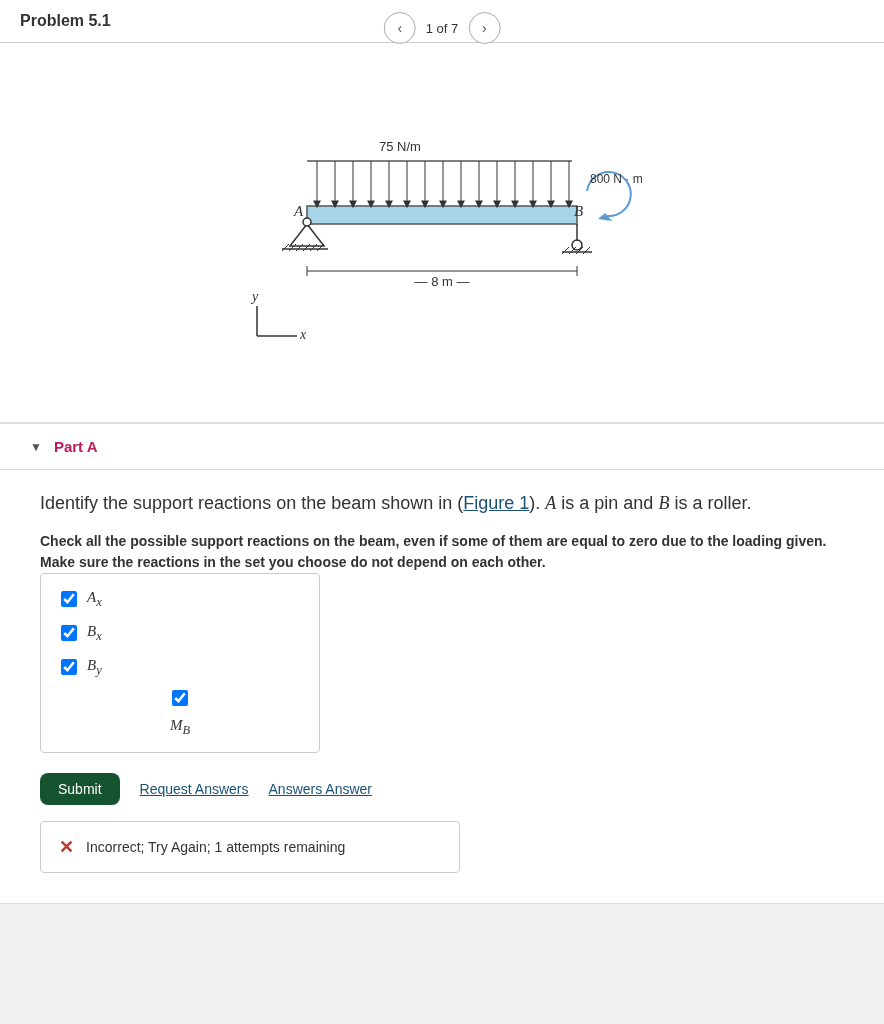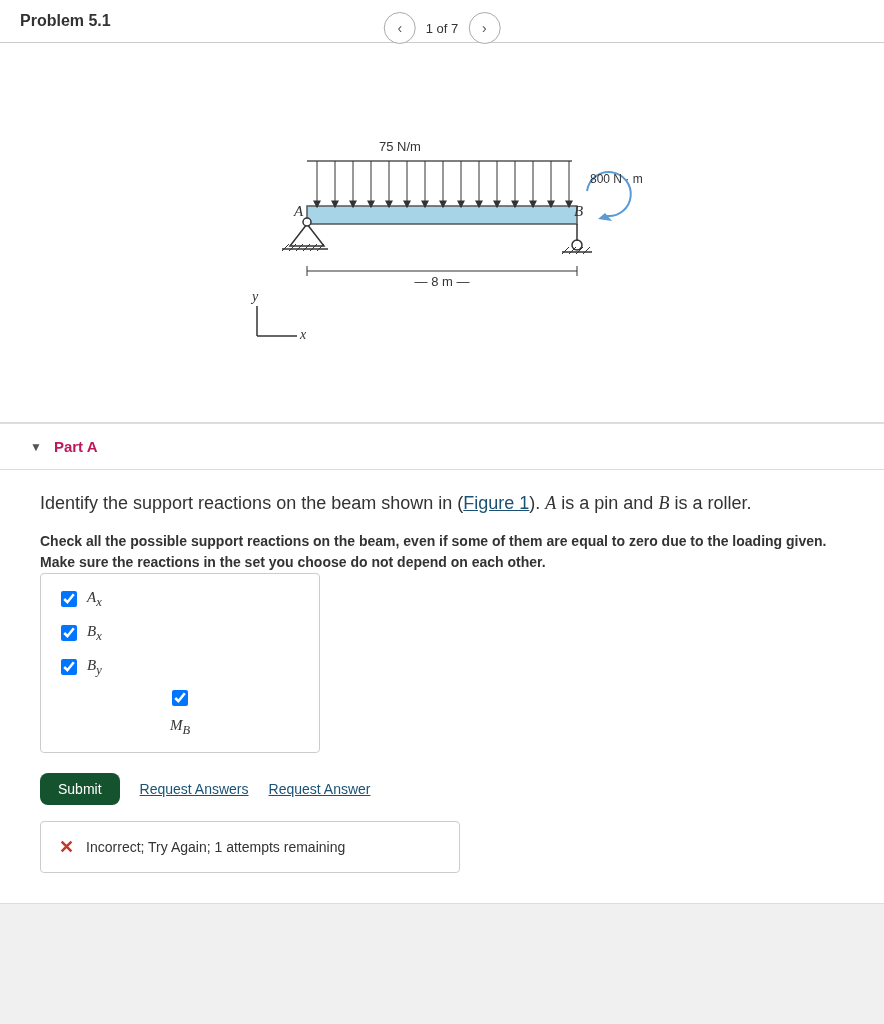--- a/index.html
+++ b/index.html
@@ -345,21 +345,21 @@
         <input type="checkbox" id="chk_mb" checked="" style="">
         <label class="checkbox-label" for="chk_mb">
           <span class="math">M<sub>B</sub></span>
         </label>
       </div>
     </div>
 
     <div class="actions-row">
       <button class="submit-btn">Submit</button>
       <button class="link-btn">Request Answers</button>
-      <button class="link-btn">Request Answer</button>
+      <button class="link-btn">Answers Answer</button>
     </div>
 
     <div class="feedback-box">
       <span class="feedback-icon">✕</span>
       <span class="feedback-text">Incorrect; Try Again; 1 attempts remaining</span>
     </div>
   </div>
 </div>
 
 </body></html>

